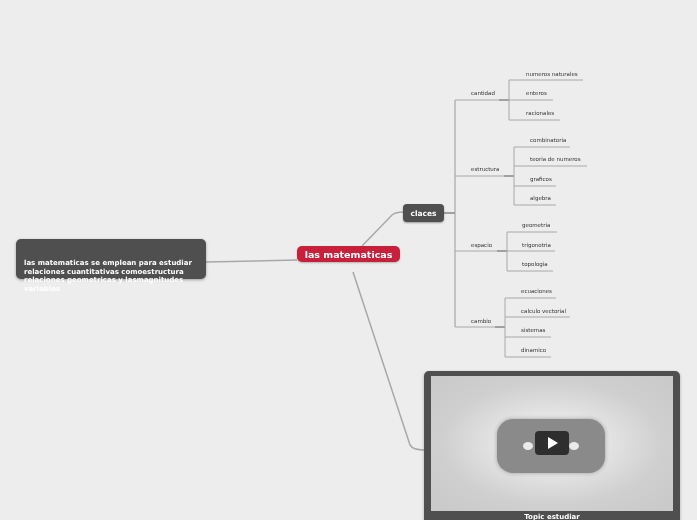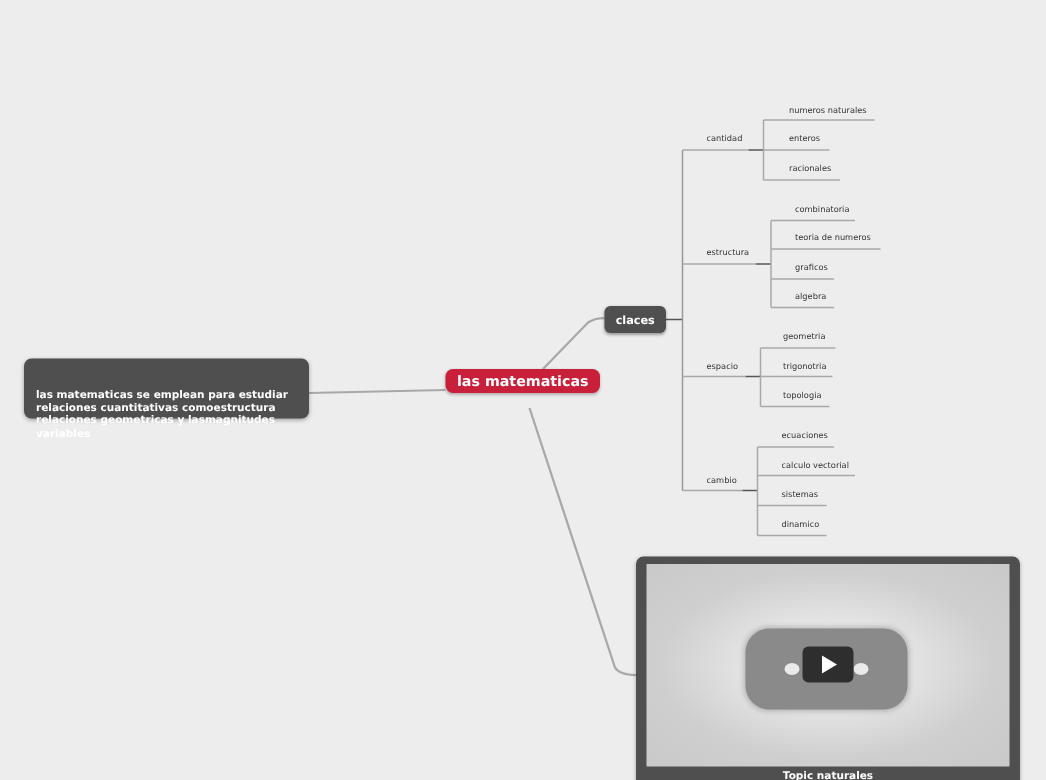--- a/index.html
+++ b/index.html
@@ -157,15 +157,15 @@
   <div class="node video-card">
     <div class="video-screen">
       <div class="yt-shape">
         <div class="yt-dot" style="left:26px;"></div>
         <div class="yt-dot" style="left:72px;"></div>
         <div class="play-btn">
           <div class="play-tri"></div>
         </div>
       </div>
     </div>
-    <div class="video-caption">Topic naturales</div>
+    <div class="video-caption">Topic estudiar</div>
   </div>
 </div>
 
 </body></html>

